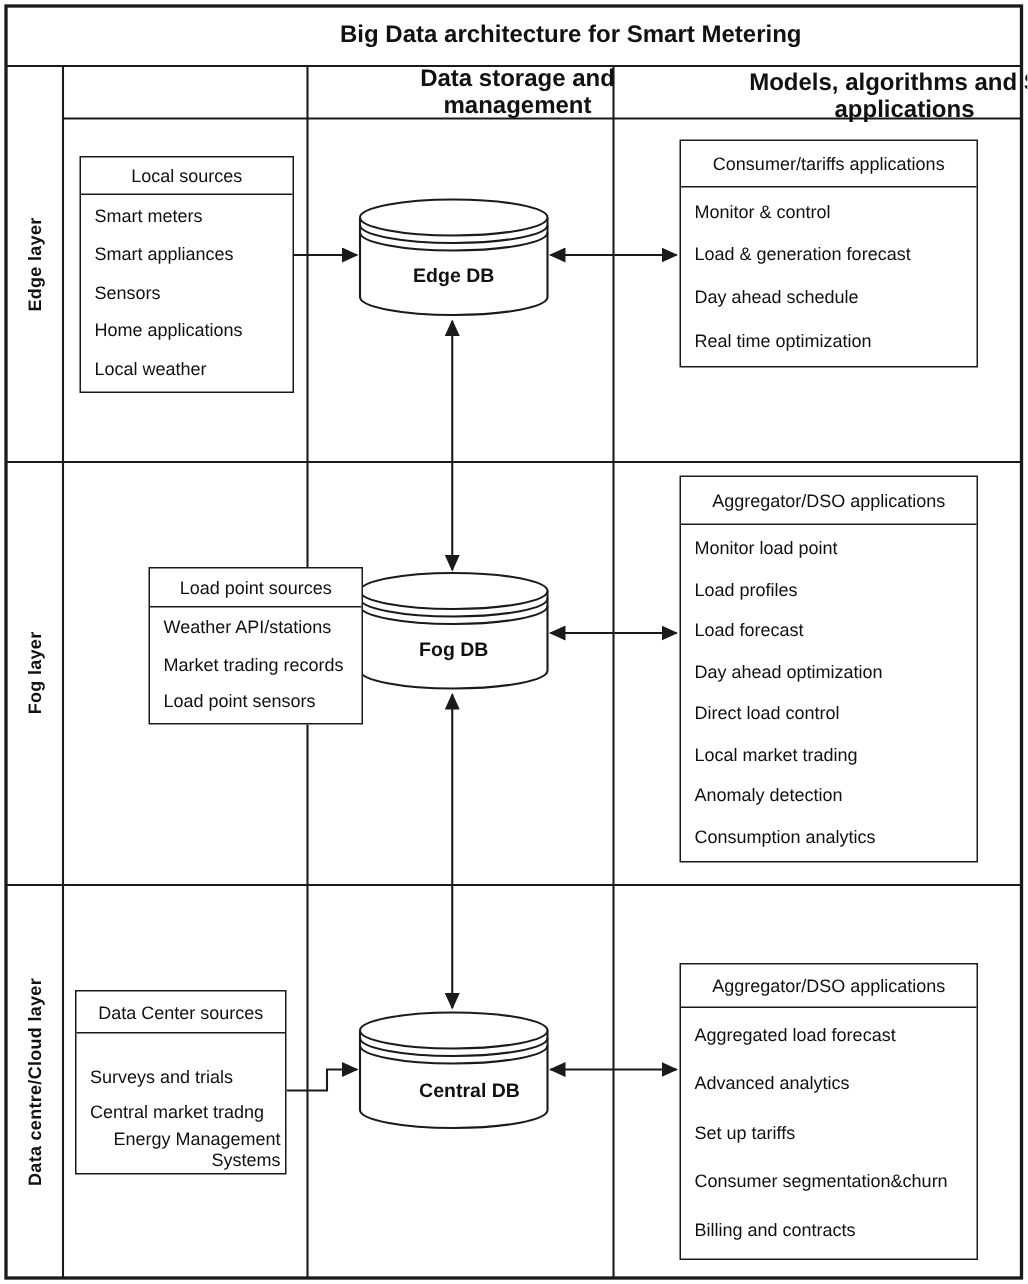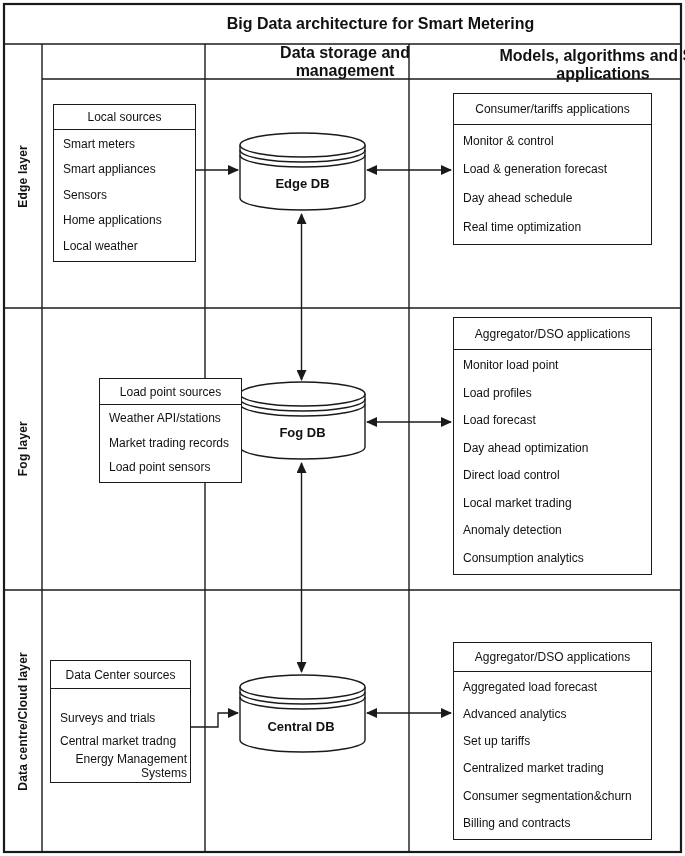--- a/index.html
+++ b/index.html
@@ -155,23 +155,22 @@
       <div class="box-item">Energy Management Systems</div>
     </div>
   </div>
 
   <div class="box" style="left:453px;top:642px;width:199px;height:198px;">
     <div class="box-title" style="height:28px;">Aggregator/DSO applications</div>
     <div class="box-items">
       <div class="box-item">Aggregated load forecast</div>
       <div class="box-item">Advanced analytics</div>
       <div class="box-item">Set up tariffs</div>
-      <div class="box-item">Centralized market trading</div>
       <div class="box-item">Consumer segmentation&amp;churn</div>
       <div class="box-item">Billing and contracts</div>
     </div>
   </div>
 
   <div class="db-label" style="left:240px;top:176px;width:125px;">Edge DB</div>
   <div class="db-label" style="left:240px;top:425px;width:125px;">Fog DB</div>
-  <div class="db-label" style="left:228px;top:719px;width:146px;">Central DB</div>
+  <div class="db-label" style="left:240px;top:719px;width:146px;">Central DB</div>
 
 </div>
 
 </body></html>

